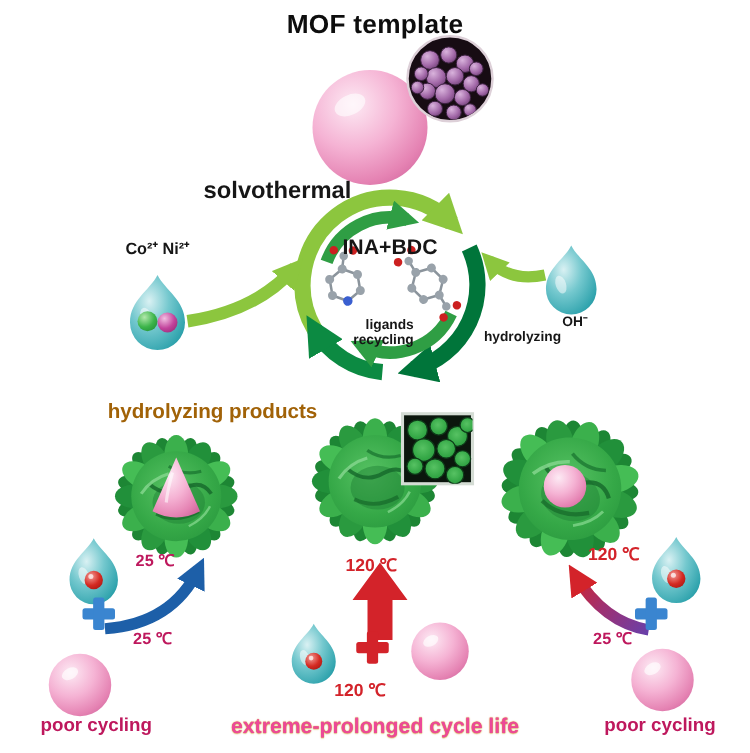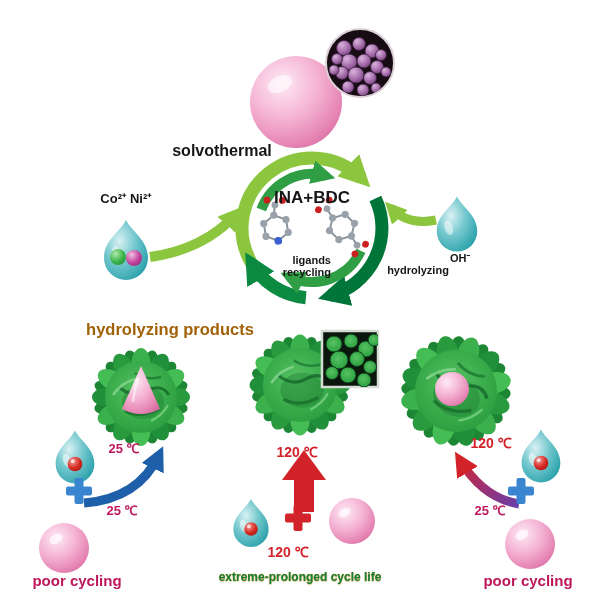--- a/index.html
+++ b/index.html
@@ -4,33 +4,33 @@
 <style>
   *{margin:0;padding:0;box-sizing:border-box}
   html,body{width:600px;height:602px}
   body{background:#ffffff;overflow:hidden}
   #stage{position:relative;width:600px;height:602px;background:#fff;font-family:"Liberation Sans",sans-serif}
   #scene{position:absolute;left:0;top:0}
   .txt{position:absolute;font-weight:700;white-space:nowrap;transform:translateX(-50%);line-height:1.12;color:#161616}
   .blue{color:#be185d}
   .red{color:#d3232a}
   #t-title{left:300px;top:8px;font-size:21px;color:#0d0d0d;letter-spacing:.2px}
-  #t-solvo{left:222px;top:142px;font-size:16px}
+  #t-solvo{left:222px;top:142px;font-size:19px}
   #t-inabdc{left:312px;top:188px;font-size:17px}
   #t-ligands{left:290px;top:254px;font-size:11px;white-space:normal;width:82px;text-align:right}
   #t-hydro{left:418px;top:264px;font-size:11px}
   #t-metal{left:126px;top:192px;font-size:13px}
   #t-oh{left:460px;top:252px;font-size:11px}
   #t-products{left:170px;top:320px;font-size:16.5px;color:#a16207}
   #t-bl-t1{left:124px;top:442px;font-size:13px}
   #t-bl-t2{left:122px;top:504px;font-size:13px}
   #t-bl-cap{left:77px;top:573px;font-size:15px}
   #t-bm-t1{left:297px;top:445px;font-size:14px}
   #t-bm-t2{left:288px;top:545px;font-size:14px}
-  #t-bm-cap{left:300px;top:571px;font-size:12px;color:#15803d;text-shadow:0 0 1px #d08a00,0 1px 1px rgba(180,120,0,.35)}
+  #t-bm-cap{left:300px;top:571px;font-size:17px;color:#ec4899;text-shadow:0 0 1px #d08a00,0 1px 1px rgba(180,120,0,.35)}
   #t-br-t1{left:491px;top:436px;font-size:14px}
   #t-br-t2{left:490px;top:504px;font-size:13px}
   #t-br-cap{left:528px;top:573px;font-size:15px}
 </style>
 </head>
 <body>
 
 <div id="stage">
 
 <svg id="scene" width="600" height="602" viewBox="0 0 600 602" xmlns="http://www.w3.org/2000/svg">
@@ -270,20 +270,21 @@
 
   <use href="#plus" transform="translate(79,491)" fill="#3a85d0"></use>
   <use href="#plus" transform="translate(298,518)" fill="#d3232a"></use>
   <use href="#plus" transform="translate(521,491)" fill="#3a85d0"></use>
 
   <use href="#pinksphere" transform="translate(64,548)"></use>
   <use href="#pinksphere" transform="translate(352,521) scale(0.92)"></use>
   <use href="#pinksphere" transform="translate(530,544)"></use>
 </svg>
 
+<div class="txt" id="t-title">MOF template</div>
 <div class="txt" id="t-solvo">solvothermal</div>
 <div class="txt" id="t-inabdc">INA+BDC</div>
 <div class="txt" id="t-ligands">ligands recycling</div>
 <div class="txt" id="t-hydro">hydrolyzing</div>
 <div class="txt" id="t-metal">Co²⁺ Ni²⁺</div>
 <div class="txt" id="t-oh">OH⁻</div>
 <div class="txt" id="t-products">hydrolyzing products</div>
 <div class="txt blue" id="t-bl-t1">25 ℃</div>
 <div class="txt blue" id="t-bl-t2">25 ℃</div>
 <div class="txt blue" id="t-bl-cap">poor cycling</div>

